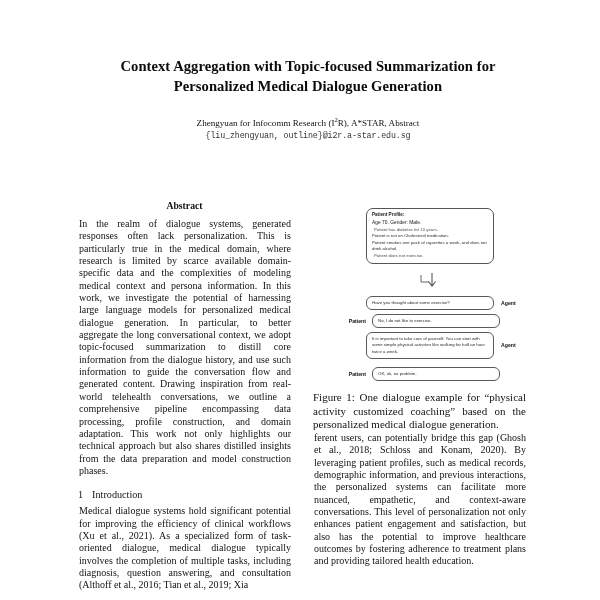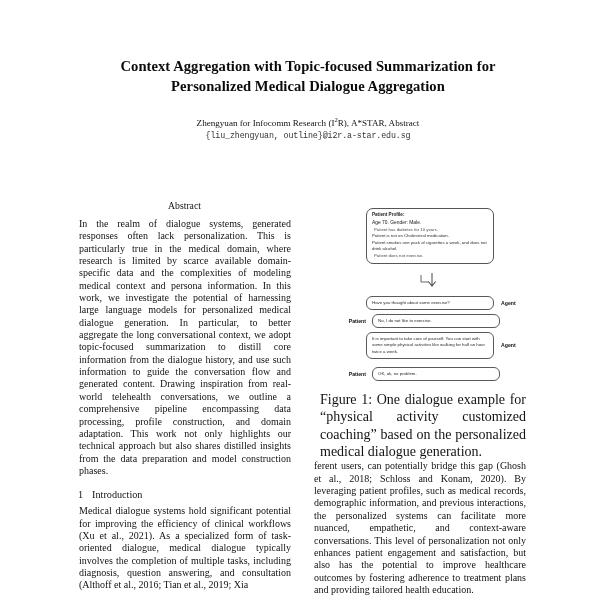--- a/index.html
+++ b/index.html
@@ -64,21 +64,21 @@
     left: 78px;
     right: 72px;
     top: 200px;
     display: flex;
     gap: 22px;
   }
   .col { width: 213px; }
 
   .sec-head {
     text-align: center;
-    font-weight: normal;
+    font-weight: bold;
     font-size: 9.7px;
     margin: 0 0 7px 0;
   }
   .sec-head-left {
     text-align: left;
     font-weight: normal;
     font-size: 10.2px;
     margin: 12px 0 5px 0;
   }
   .sec-head-left .num { margin-right: 9px; }
@@ -169,37 +169,37 @@
   .turn-p1 { left: 13px;  top: 114px; }
   .turn-a2 { left: 53px;  top: 132px; }
   .turn-p2 { left: 13px;  top: 167px; }
 
   .turn-a1 .bubble { width: 128px; }
   .turn-p1 .bubble { width: 128px; }
   .turn-a2 .bubble { width: 128px; }
   .turn-p2 .bubble { width: 128px; }
 
   .fig-caption {
-    font-size: 14px;
+    font-size: 11px;
     line-height: 1.24;
     text-align: justify;
-    margin: 8px 0 0 7px;
+    margin: 8px 0 0 0;
     color: #121212;
   }
 
   .right-body { margin-top: 13px; }
 </style>
 </head>
 <body>
 
 <div class="page">
 
   <div class="title">
     <span class="l1">Context Aggregation with Topic-focused Summarization for</span>
-    <span class="l2">Personalized Medical Dialogue Aggregation</span>
+    <span class="l2">Personalized Medical Dialogue Generation</span>
   </div>
 
 
   <div class="affil"><span>Zhengyuan for Infocomm Research (I</span><sup>2</sup><span>R), A*STAR, Abstract</span></div>
 
   <div class="email">{liu_zhengyuan, outline}@i2r.a-star.edu.sg</div>
 
   <div class="cols">
 
     <div class="col">

